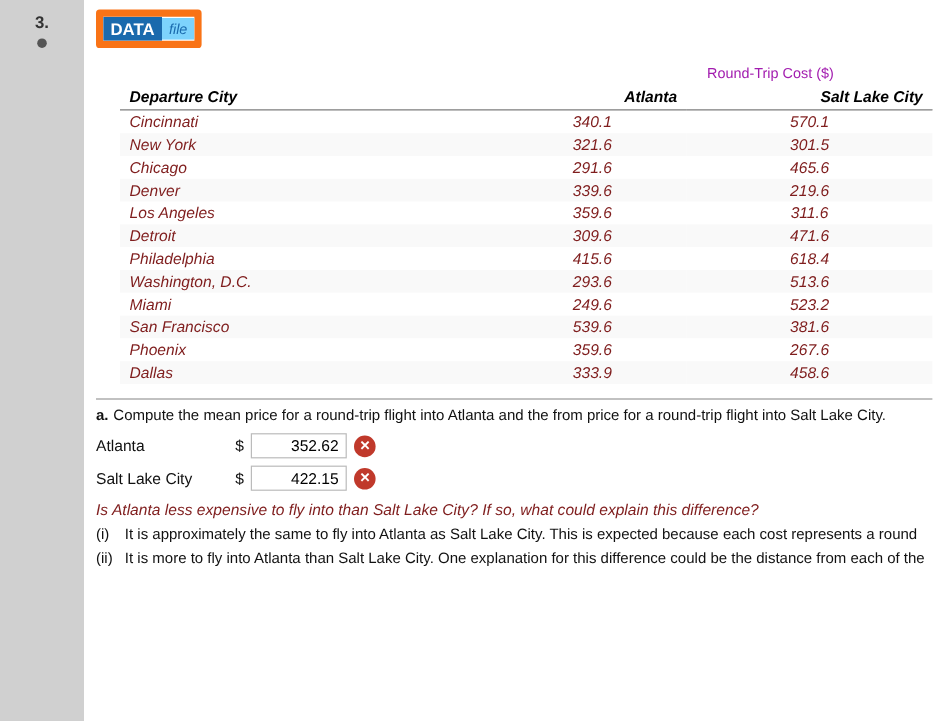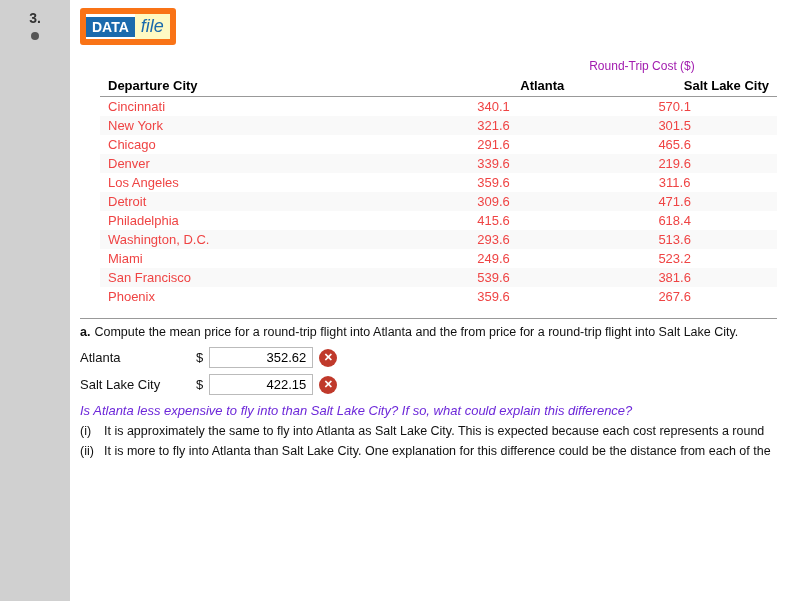--- a/index.html
+++ b/index.html
@@ -52,23 +52,23 @@
       overflow: hidden;
     }
     .datafile-data {
       background: #1a6aad;
       color: white;
       font-weight: bold;
       font-size: 14px;
       padding: 2px 6px;
     }
     .datafile-file {
-      background: #fef9c3;
+      background: #7dd3fc;
       color: #1a6aad;
-      font-size: 18px;
+      font-size: 12px;
       font-style: italic;
       padding: 2px 6px;
       border-left: none;
     }
     .table-section {
       margin-left: 20px;
     }
     .header-row {
       display: flex;
       justify-content: flex-end;
@@ -77,35 +77,36 @@
     }
     .round-trip-header {
       font-size: 12px;
       color: #a21caf;
       text-align: center;
       width: 270px;
     }
     table {
       width: 100%;
       border-collapse: collapse;
+      font-style: italic;
     }
     table th {
       font-size: 13px;
       font-weight: bold;
       text-align: left;
       padding: 3px 8px;
       border-bottom: 1px solid #999;
     }
     table th.num-col {
       text-align: right;
     }
     table td {
       font-size: 13px;
       padding: 2px 8px;
-      color: #ef4444;
+      color: #7f1d1d;
     }
     table td.num-col {
       text-align: center;
     }
     .departure-col { width: 200px; }
     .atlanta-col { width: 100px; text-align: right; }
     .slc-col { width: 130px; text-align: right; }
     .section-a {
       margin-top: 12px;
       border-top: 1px solid #999;
@@ -132,41 +133,41 @@
       color: #111;
     }
     .dollar-sign {
       font-size: 13px;
       color: #111;
     }
     .answer-input {
       border: 1px solid #bbb;
       padding: 2px 6px;
       font-size: 13px;
-      width: 104px;
+      width: 80px;
       background: white;
       text-align: right;
     }
     .close-btn {
       width: 18px;
       height: 18px;
       border-radius: 50%;
       background: #c0392b;
       border: none;
       cursor: pointer;
       display: flex;
       align-items: center;
       justify-content: center;
       color: white;
       font-size: 11px;
       font-weight: bold;
     }
     .question-text {
       font-size: 13px;
-      color: #6d28d9;
+      color: #7f1d1d;
       margin-top: 8px;
       font-style: italic;
     }
     .option-row {
       font-size: 12.5px;
       color: #111;
       margin-top: 6px;
       display: flex;
       align-items: flex-start;
       gap: 4px;
@@ -260,20 +261,25 @@
   </tr>
             <tr>
     <td class="departure-col">San Francisco</td>
     <td class="atlanta-col num-col">539.6</td>
     <td class="slc-col num-col">381.6</td>
   </tr>
             <tr>
     <td class="departure-col">Phoenix</td>
     <td class="atlanta-col num-col">359.6</td>
     <td class="slc-col num-col">267.6</td>
+  </tr>
+            <tr>
+    <td class="departure-col">Dallas</td>
+    <td class="atlanta-col num-col">333.9</td>
+    <td class="slc-col num-col">458.6</td>
   </tr>
           </tbody>
       </table>
     </div>
 
     <div class="section-a">
       <span class="section-a-label">a.</span><span>Compute the mean price for a round-trip flight into Atlanta and the from price for a round-trip flight into Salt Lake City.</span>
 
       <div class="answer-rows">
         <div class="answer-row">

